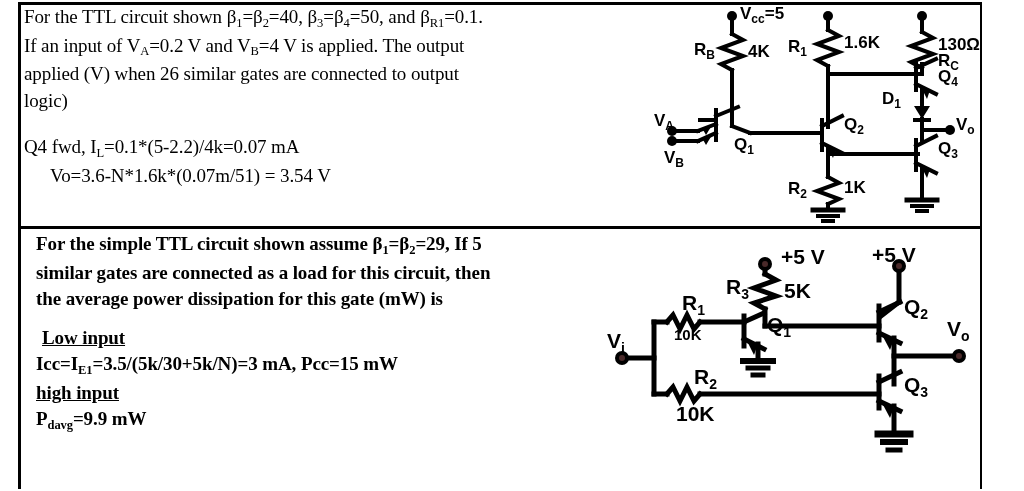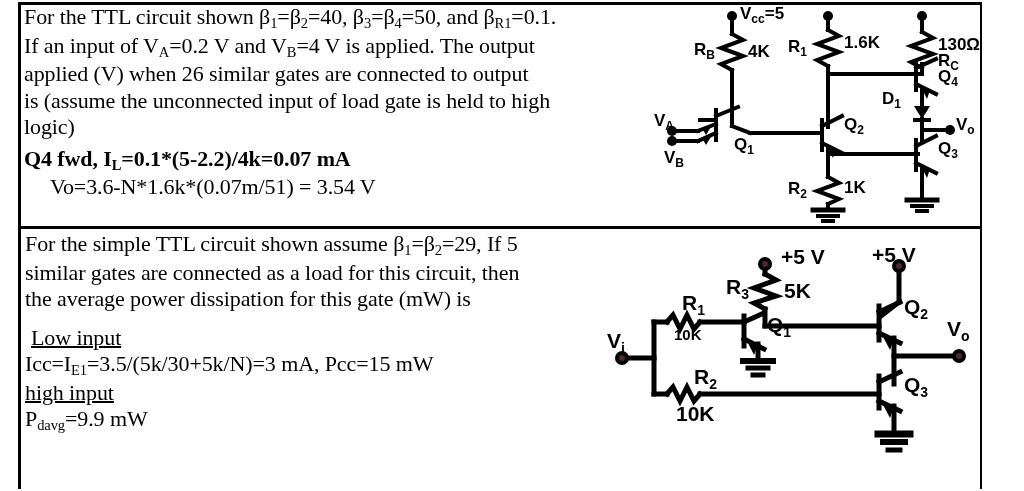--- a/index.html
+++ b/index.html
@@ -36,26 +36,26 @@
     position: absolute;
     left: 18px;
     top: 226px;
     width: 964px;
     height: 0;
     border-top: 3px solid #000;
   }
   
   .textblock {
     position: absolute;
-    font-size: 22px;
+    font-size: 19px;
     line-height: 26.5px;
     letter-spacing: -0.1px;
   }
   .tb-top { left: 24px; top: 4px; width: 640px; }
-  .tb-bot { left: 25px; top: 231px; width: 610px; }
+  .tb-bot { left: 36px; top: 231px; width: 610px; font-weight: bold; }
   .ln { white-space: nowrap; }
   .b { font-weight: normal; }
   .u { text-decoration: underline; text-underline-offset: 1px; }
   sub { font-size: 0.66em; vertical-align: baseline; position: relative; top: 0.28em; }
   .indent { padding-left: 26px; }
   .gap { height: 12px; }
 
   
   .circuit {
     position: absolute;
@@ -79,24 +79,23 @@
   <div class="qtable"></div>
   <div class="row-divider"></div>
 
   <div class="textblock tb-top">
     <div class="ln"><span>For the TTL circuit shown </span><span>β</span><sub>1</sub><span>=</span><span>β</span><sub>2</sub><span>=40, </span><span>β</span><sub>3</sub><span>=</span><span>β</span><sub>4</sub><span>=50, and </span><span>β</span><sub>R1</sub><span>=0.1.</span></div>
 
     <div class="ln"><span>If an input of V</span><sub>A</sub><span>=0.2 V and V</span><sub>B</sub><span>=4 V is applied. The </span><span class="b">output</span></div>
 
     <div class="ln"><span class="b">applied (V)</span><span> when 26 similar gates are connected to output</span></div>
 
-    <div class="ln">is (assume the unconnected input of load gate is held to high</div>
     <div class="ln">logic)</div>
 
-    <div class="ln" style="margin-top:5px;font-weight:bold;"><span>Q4 fwd,  I</span><sub>L</sub><span>=0.1*(5-2.2)/4k=0.07 mA</span></div>
+    <div class="ln" style="margin-top:20px;"><span>Q4 fwd,  I</span><sub>L</sub><span>=0.1*(5-2.2)/4k=0.07 mA</span></div>
 
     <div class="ln indent">Vo=3.6-N*1.6k*(0.07m/51) = 3.54 V</div>
   </div>
 
   <div class="textblock tb-bot">
     <div class="ln"><span>For the simple TTL circuit shown assume </span><span>β</span><sub>1</sub><span>=</span><span>β</span><sub>2</sub><span>=29, If 5</span></div>
 
     <div class="ln">similar gates are connected as a load for this circuit, then</div>
     <div class="ln">the average power dissipation for this gate (mW) is</div>
 

